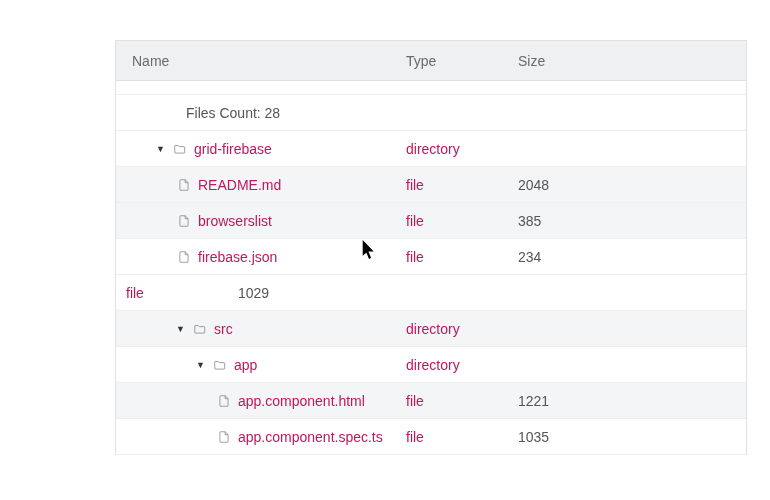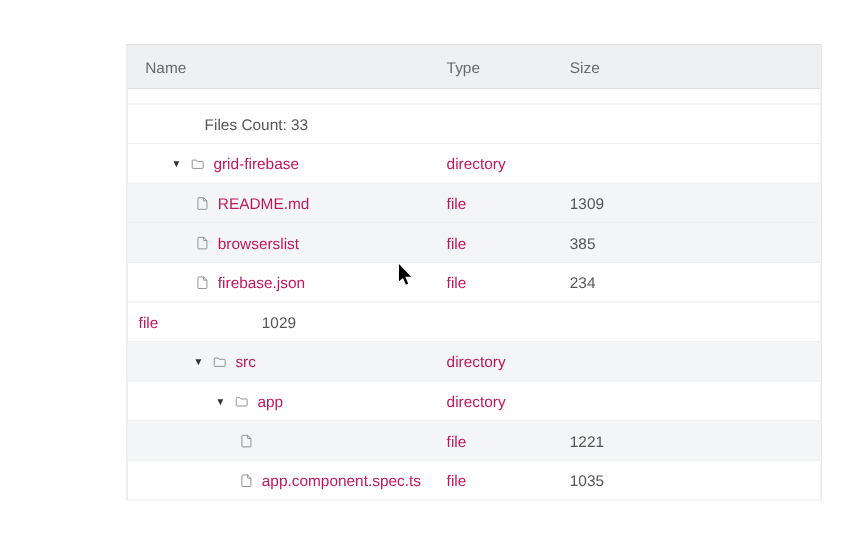--- a/index.html
+++ b/index.html
@@ -109,21 +109,21 @@
   </div>
   <div id="rows">
       <div class="row partial-top">
         <div class="cell-name indent-2"></div>
         <div class="cell-type"></div>
         <div class="cell-size"></div>
       </div>
       <div class="row">
         <div class="cell-name indent-summary">
           <div class="cell-inner" style="display: flex; align-items: center;">
-            <span class="summary-label">Files Count: 33</span>
+            <span class="summary-label">Files Count: 28</span>
           </div>
         </div>
         <div class="cell-type">
           <div class="cell-inner"></div>
         </div>
         <div class="cell-size">
           <div class="cell-inner"></div>
         </div>
       </div>
       <div class="row">
@@ -154,21 +154,21 @@
                 <path d="M14 3 v5 h5"></path>
               </svg>
             </span>
             <span class="label">README.md</span>
           </div>
         </div>
         <div class="cell-type">
           <div class="cell-inner">file</div>
         </div>
         <div class="cell-size">
-          <div class="cell-inner">1309</div>
+          <div class="cell-inner">2048</div>
         </div>
       </div>
       <div class="row shaded">
         <div class="cell-name indent-2">
           <div class="cell-inner" style="display: flex; align-items: center;">
             <span class="icon file-icon">
               <svg viewBox="0 0 24 24">
                 <path d="M14 3 H6 a1 1 0 0 0 -1 1 v16 a1 1 0 0 0 1 1 h12 a1 1 0 0 0 1 -1 V8 z"></path>
                 <path d="M14 3 v5 h5"></path>
               </svg>
@@ -250,20 +250,21 @@
       </div>
       <div class="row shaded">
         <div class="cell-name indent-4">
           <div class="cell-inner" style="display: flex; align-items: center;">
             <span class="icon file-icon">
               <svg viewBox="0 0 24 24">
                 <path d="M14 3 H6 a1 1 0 0 0 -1 1 v16 a1 1 0 0 0 1 1 h12 a1 1 0 0 0 1 -1 V8 z"></path>
                 <path d="M14 3 v5 h5"></path>
               </svg>
             </span>
+            <span class="label">app.component.html</span>
           </div>
         </div>
         <div class="cell-type">
           <div class="cell-inner">file</div>
         </div>
         <div class="cell-size">
           <div class="cell-inner">1221</div>
         </div>
       </div>
       <div class="row">

